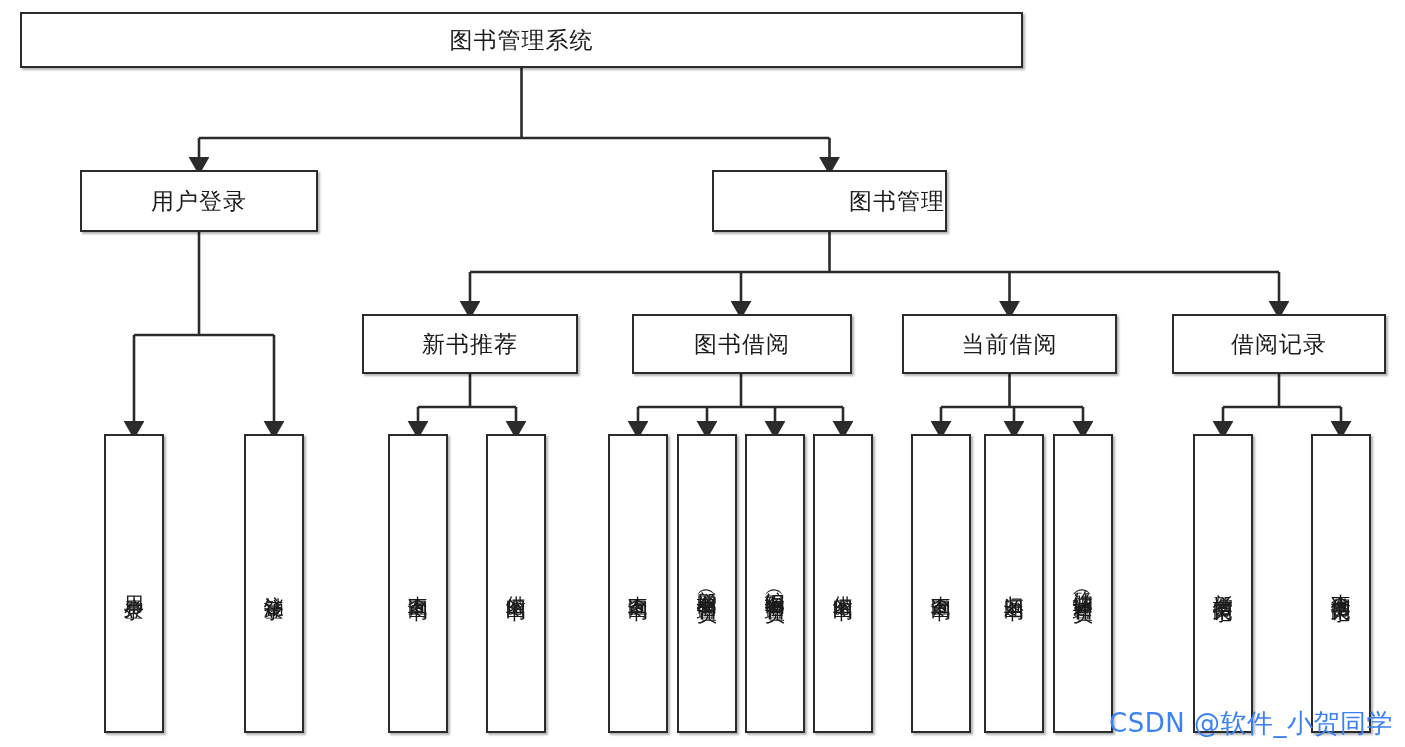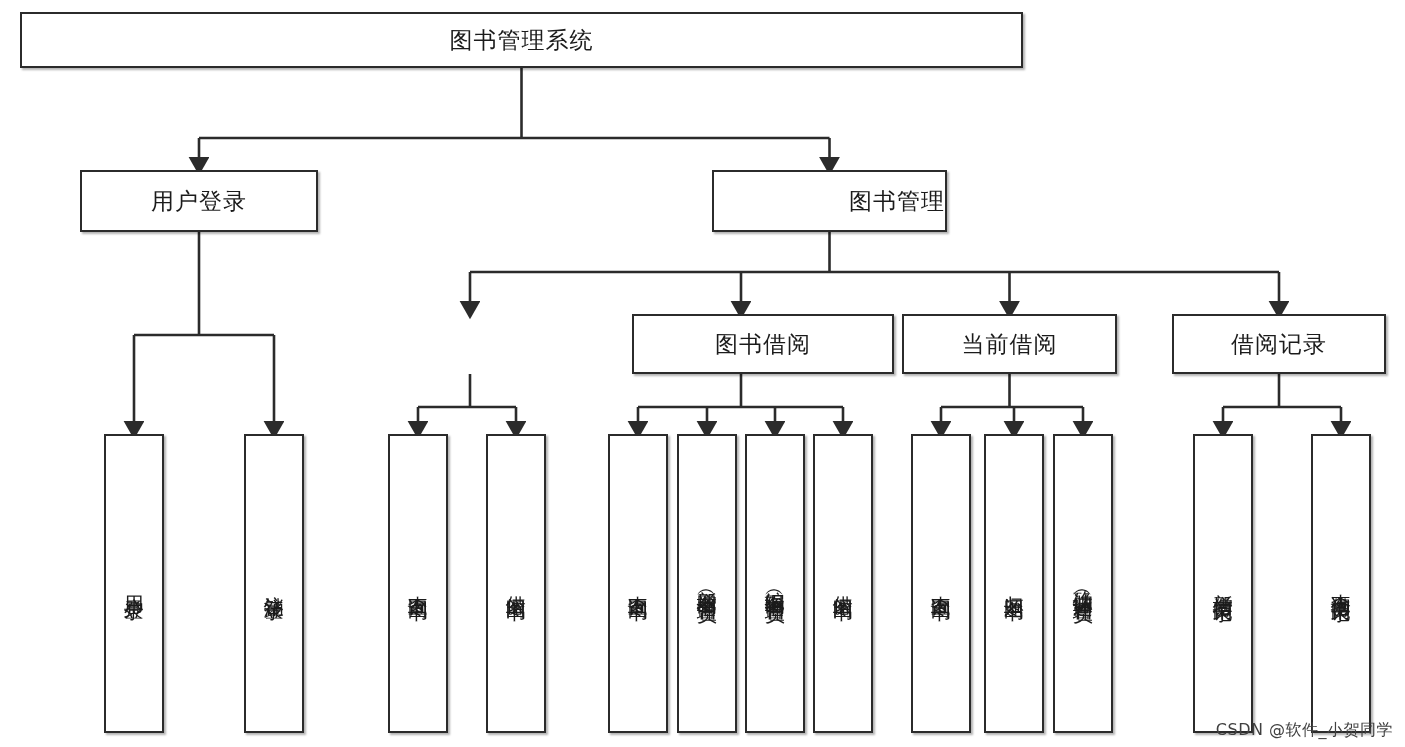--- a/index.html
+++ b/index.html
@@ -50,22 +50,22 @@
     font-size: 20px;
     line-height: 1.32;
     letter-spacing: 2px;
     white-space: normal;
     max-height: 278px;
   }
   .watermark {
     position: absolute;
     right: 12px;
     bottom: 6px;
-    font-size: 16px;
-    color: #404040;
+    font-size: 26px;
+    color: #3b82f6;
     letter-spacing: 0.5px;
     white-space: nowrap;
     pointer-events: none;
   }
 </style>
 </head>
 <body>
 
 <div id="canvas">
 
@@ -116,21 +116,24 @@
     <span class="label">图书管理系统</span>
   </div>
 
   <div class="node" style="left: 80px; top: 170px; width: 238px; height: 62px;">
     <span class="label">用户登录</span>
   </div>
   <div class="node" style="left: 712px; top: 170px; width: 235px; height: 62px; justify-content: flex-end;">
     <span class="label">图书管理</span>
   </div>
 
-  <div class="node" style="left: 632px; top: 314px; width: 262px; height: 60px;">
+  <div class="node" style="left: 362px; top: 314px; width: 216px; height: 60px;">
+    <span class="label">新书推荐</span>
+  </div>
+  <div class="node" style="left: 632px; top: 314px; width: 220px; height: 60px;">
     <span class="label">图书借阅</span>
   </div>
   <div class="node" style="left: 902px; top: 314px; width: 215px; height: 60px;">
     <span class="label">当前借阅</span>
   </div>
   <div class="node" style="left: 1172px; top: 314px; width: 214px; height: 60px;">
     <span class="label">借阅记录</span>
   </div>
 
   <div class="node leaf" style="left: 104px; top: 434px; width: 60px; height: 299px;">

